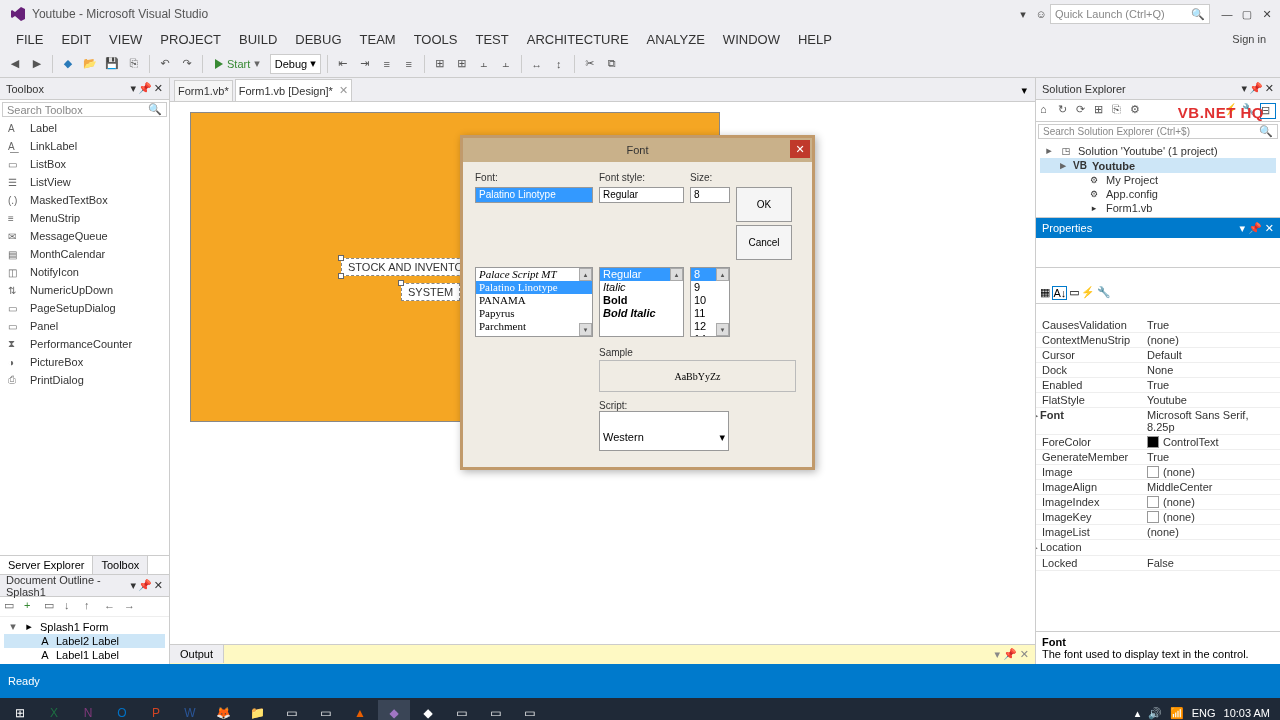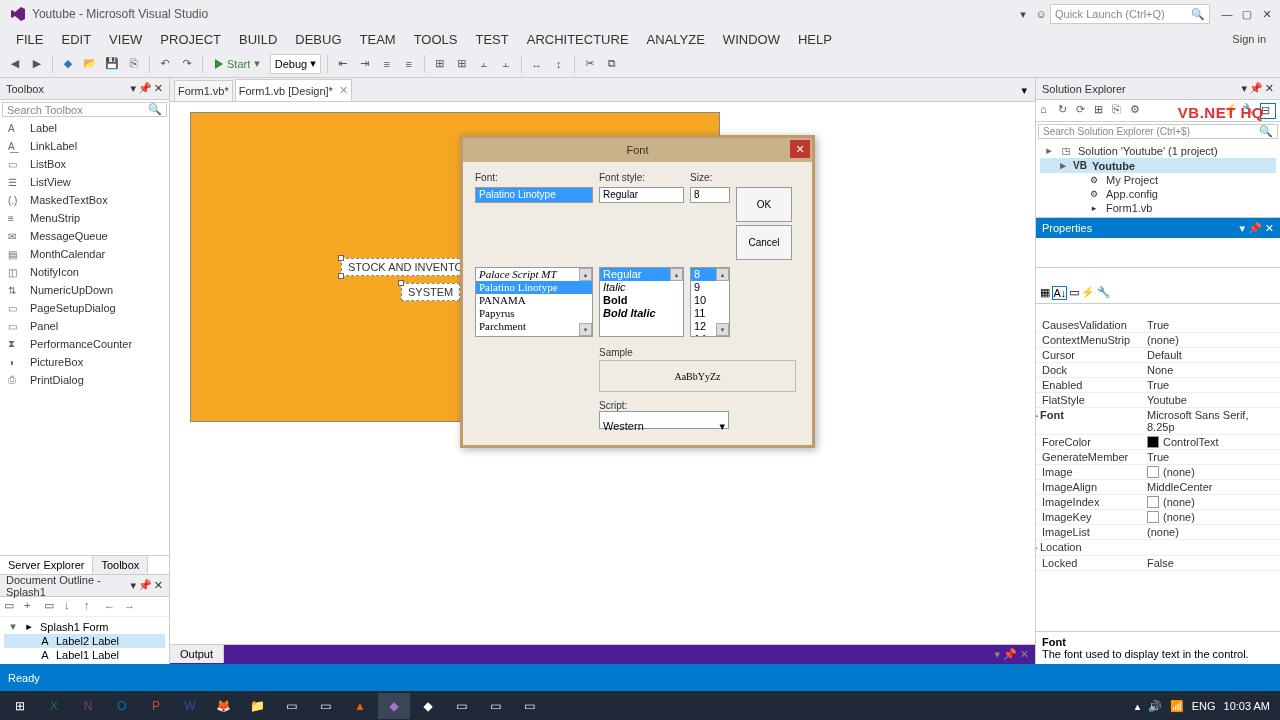--- a/index.html
+++ b/index.html
@@ -56,21 +56,21 @@
 .doc-tab { padding:4px 3px; background:#f5f5f5; border:1px solid #ccc; border-bottom:none; margin-right:2px; display:flex; align-items:center; gap:6px; color:#333; }
 .doc-tab.active { background:#fff; }
 .doc-tab .x { color:#999; }
 .design-surface { flex:1; background:#fff; position:relative; overflow:hidden; }
 .form-canvas { position:absolute; left:20px; top:10px; width:530px; height:310px; background:#f5a623; border:1px solid #888; }
 .form-label1 { position:absolute; left:150px; top:145px; background:#fff; padding:2px 6px; border:1px dashed #888; font-size:10px; color:#333; }
 .form-label2 { position:absolute; left:210px; top:170px; background:#fff; padding:2px 6px; border:1px dashed #888; font-size:10px; color:#333; }
 .sel-handle { position:absolute; width:6px; height:6px; background:#fff; border:1px solid #666; }
 
 
-.output-panel { height:20px; border-top:1px solid #ccc; background:#4c1d95; }
+.output-panel { height:20px; border-top:1px solid #ccc; background:#fef9c3; }
 .output-tab { display:inline-block; padding:3px 10px; background:#eeeef2; border-right:1px solid #ccc; }
 
 
 .panel-right { width:245px; border-left:1px solid #ccc; display:flex; flex-direction:column; }
 .sol-toolbar { height:22px; border-bottom:1px solid #ccc; display:flex; align-items:center; gap:2px; padding:0 4px; }
 .sol-toolbar .tbtn { width:16px; height:16px; color:#555; }
 .tree { padding:2px 4px; font-size:11px; color:#333; flex:0 0 auto; }
 .tree-node { display:flex; align-items:center; gap:4px; padding:1px 2px; }
 .tree-node.sel { background:#cde6f7; font-weight:bold; }
 .watermark { position:absolute; right:16px; top:104px; color:#e03030; font-weight:bold; font-size:15px; letter-spacing:0.5px; }
@@ -81,21 +81,21 @@
 .props-grid { flex:1; overflow:auto; }
 .prop-row { display:flex; border-bottom:1px solid #eee; }
 .prop-name { width:105px; padding:1px 6px; color:#333; }
 .prop-val { flex:1; padding:1px 6px; color:#333; display:flex; align-items:center; gap:4px; }
 .prop-name.bold { font-weight:bold; }
 .props-desc { border-top:1px solid #ccc; padding:4px 6px; }
 .props-desc .dname { font-weight:bold; }
 .color-swatch { width:12px; height:12px; background:#000; border:1px solid #999; }
 
 
-.statusbar { height:27px; background:#007acc; color:#fff; display:flex; align-items:center; padding:8px 8px; font-size:11px; }
+.statusbar { height:34px; background:#007acc; color:#fff; display:flex; align-items:center; padding:8px 8px; font-size:11px; }
 
 
 .taskbar { height:30px; background:#1f2937; display:flex; align-items:center; padding:0 4px; gap:2px; }
 .taskbar .task-btn { width:32px; height:26px; display:flex; align-items:center; justify-content:center; color:#fff; font-size:12px; }
 .taskbar .task-btn.active { background:#3a4556; }
 .taskbar .tray { margin-left:auto; display:flex; align-items:center; gap:8px; color:#fff; font-size:10px; padding-right:6px; }
 
 
 .font-dialog { position:absolute; left:460px; top:135px; width:355px; background:#f0ece4; border:3px solid #c19a6b; box-shadow:2px 2px 8px rgba(0,0,0,0.3); z-index:100; }
 .fd-title { height:24px; background:#c9b18a; display:flex; align-items:center; justify-content:center; position:relative; color:#333; font-size:12px; }
@@ -107,21 +107,21 @@
 .fd-list { border:1px solid #999; background:#fff; height:70px; overflow:hidden; font-size:10px; position:relative; }
 .fd-list .li { padding:0 3px; line-height:13px; }
 .fd-list .li.sel { background:#3399ff; color:#fff; }
 .fd-list .scrollbar-btn { position:absolute; right:0; width:13px; height:13px; background:#ddd; border:1px solid #aaa; display:flex; align-items:center; justify-content:center; font-size:7px; color:#555; }
 .fd-btn { width:56px; height:35px; border:1px solid #999; background:#f5f5f5; display:flex; align-items:center; justify-content:center; font-size:10px; margin-bottom:3px; }
 .fd-effects { grid-column:1; margin-top:6px; }
 .fd-chk { display:flex; align-items:center; gap:4px; font-size:10px; margin:2px 0; }
 .fd-sample { grid-column:2 / span 3; margin-top:6px; }
 .fd-sample-box { border:1px solid #bbb; height:32px; display:flex; align-items:center; justify-content:center; font-size:10px; margin-top:2px; }
 .fd-script { grid-column:2 / span 3; margin-top:4px; }
-.fd-select { width:130px; border:1px solid #999; background:#fff; padding:8px 3px; font-size:10px; height:16px; display:flex; justify-content:space-between; }
+.fd-select { width:130px; border:1px solid #999; background:#fff; padding:19px 3px; font-size:10px; height:16px; display:flex; justify-content:space-between; }
 
 .mini-check { width:11px; height:11px; border:1px solid #888; background:#fff; }
 .exp { width:10px; display:inline-flex; justify-content:center; color:#666; }
 </style>
 </head>
 <body>
 
 <div class="titlebar">
   <svg class="vs-icon" viewBox="0 0 16 16">
       <path fill="#68217a" d="M11 1l4 2v10l-4 2-6-5-3 2-1-1V5l1-1 3 2 6-5z"></path>

